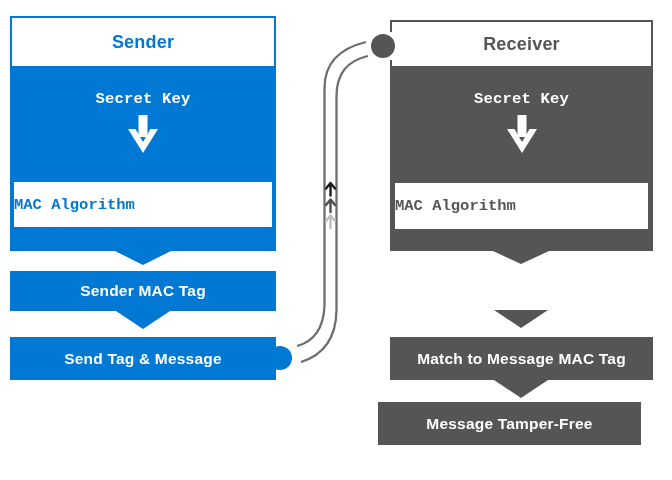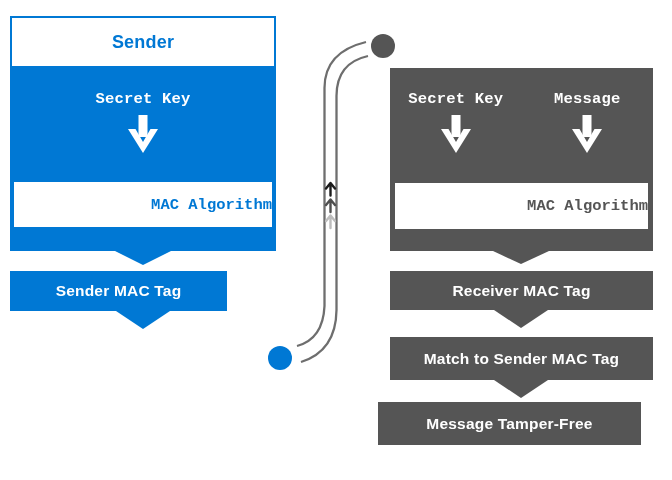--- a/index.html
+++ b/index.html
@@ -46,35 +46,35 @@
   .cont-sender .key-lbl { position: absolute; left: 0; right: 0; top: 22px; }
   .cont-sender .big-arrow { position: absolute; left: 50%; margin-left: -15px; top: 47px; }
 
   .two-col { position: absolute; left: 0; right: 0; top: 0; bottom: 0; display: flex; }
   .col { flex: 1; position: relative; }
   .col .key-lbl { position: absolute; left: 0; right: 0; top: 22px; }
   .col .big-arrow { position: absolute; left: 50%; margin-left: -15px; top: 47px; }
 
   .strip {
     position: absolute; background: var(--white);
-    display: flex; align-items: center; justify-content: flex-end;
+    display: flex; align-items: center; justify-content: flex-start;
     font-weight: 700; font-size: 15.5px;
   }
   .strip-sender { left: 4px; right: 4px; top: 114px; height: 45px; color: var(--blue); }
   .strip-receiver { left: 5px; right: 5px; top: 115px; height: 46px; color: var(--dark); }
 
   
   .fbox {
     display: flex; align-items: center; justify-content: center;
     color: #fff; font-weight: 700; font-size: 15.5px; letter-spacing: 0.2px;
   }
   .fbox-blue { background: var(--blue); }
   .fbox-dark { background: var(--dark); }
 
-  .box-sender-tag { left: 10px; top: 271px; width: 217px; height: 40px; }
+  .box-sender-tag { left: 10px; top: 271px; width: 266px; height: 40px; }
   .box-send-msg  { left: 10px; top: 337px; width: 266px; height: 43px; }
   .box-recv-tag  { left: 390px; top: 271px; width: 263px; height: 39px; }
   .box-match     { left: 390px; top: 337px; width: 263px; height: 43px; }
   .box-tamper    { left: 378px; top: 402px; width: 263px; height: 43px; }
 
   
   .tri { width: 0; height: 0; }
   .tri-blue { border-left: 28px solid transparent; border-right: 28px solid transparent; border-top: 14px solid var(--blue); }
   .tri-dark { border-left: 28px solid transparent; border-right: 28px solid transparent; border-top: 13px solid var(--dark); }
   .tri-blue.deep { border-top-width: 18px; border-left-width: 27px; border-right-width: 27px; }
@@ -127,55 +127,51 @@
       <span>MAC Algorithm</span>
     </div>
   </div>
   <div class="abs tri tri-blue tri-cont-sender"></div>
 
   <div class="abs fbox fbox-blue box-sender-tag">
     <span>Sender MAC Tag</span>
   </div>
   <div class="abs tri tri-blue deep tri-sender-tag"></div>
 
+  <div class="abs fbox fbox-blue box-send-msg">
+    <span>Send Tag &amp; Message</span>
+  </div>
   <div class="abs dot dot-blue"></div>
 
+  <div class="abs hdr hdr-receiver">
+    <span>Receiver</span>
+  </div>
   <div class="abs border-gap"></div>
   <div class="abs dot dot-dark"></div>
 
   <div class="abs cont cont-receiver">
     <div class="two-col">
       <div class="col">
         <div class="lbl key-lbl">Secret Key</div>
         <svg class="big-arrow" width="30" height="38" viewBox="0 0 30 38">
           <rect x="10.5" y="0" width="9" height="22" fill="#fff"></rect>
           <polygon points="0,14 15,38 30,14 22.5,14 15,27 7.5,14" fill="#fff"></polygon>
         </svg>
       </div>
-      <div class="col">
-        <div class="lbl key-lbl">Message</div>
-        <svg class="big-arrow" width="30" height="38" viewBox="0 0 30 38">
-          <rect x="10.5" y="0" width="9" height="22" fill="#fff"></rect>
-          <polygon points="0,14 15,38 30,14 22.5,14 15,27 7.5,14" fill="#fff"></polygon>
-        </svg>
-      </div>
     </div>
     <div class="strip strip-receiver">
       <span>MAC Algorithm</span>
     </div>
   </div>
   <div class="abs tri tri-dark tri-cont-recv"></div>
 
-  <div class="abs fbox fbox-dark box-recv-tag">
-    <span>Receiver MAC Tag</span>
-  </div>
   <div class="abs tri tri-dark deep tri-recv-tag"></div>
 
   <div class="abs fbox fbox-dark box-match">
-    <span>Match to Sender MAC Tag</span>
+    <span>Match to Message MAC Tag</span>
   </div>
   <div class="abs tri tri-dark deep tri-match"></div>
 
   <div class="abs fbox fbox-dark box-tamper">
     <span>Message Tamper-Free</span>
   </div>
 
 </div>
 
 </body></html>

